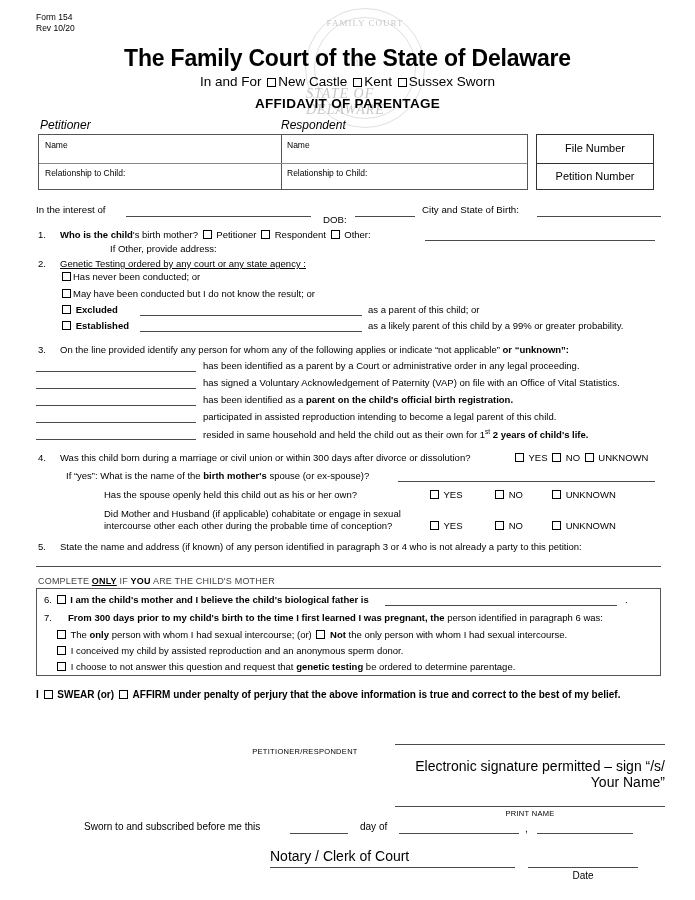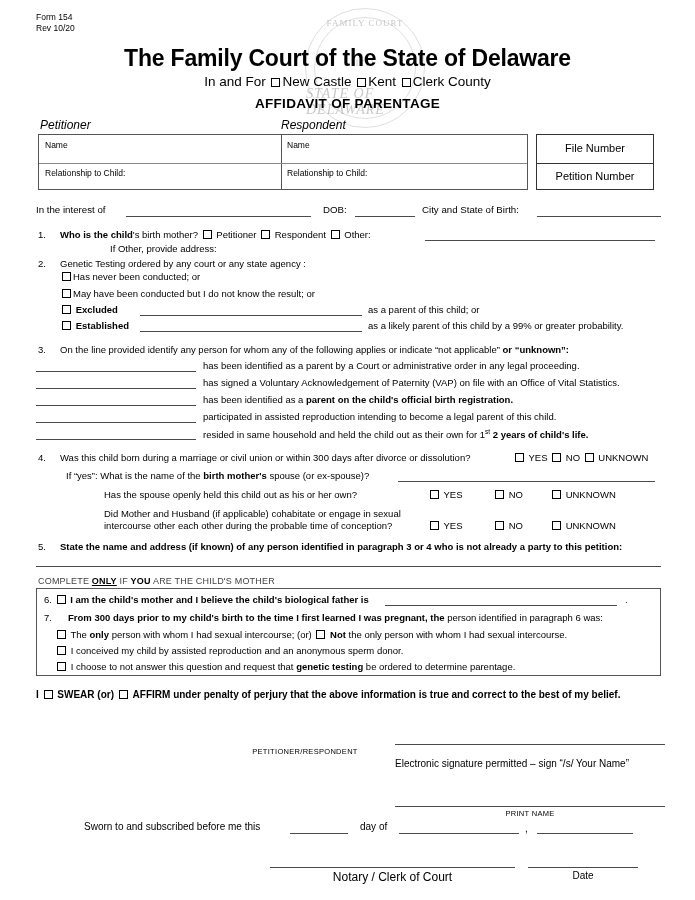--- a/index.html
+++ b/index.html
@@ -95,21 +95,21 @@
     <div>Form 154</div>
     <div>Rev 10/20</div>
   </div>
 
   <div class="title">The Family Court of the State of Delaware</div>
 
   <div class="subtitle">
     <span>In and For</span>
     <span class="cb"></span><span>New Castle</span>
     <span class="cb"></span><span>Kent</span>
-    <span class="cb"></span><span>Clerk County</span>
+    <span class="cb"></span><span>Sussex Sworn</span>
   </div>
 
   <div class="affidavit">AFFIDAVIT OF PARENTAGE</div>
 
   <div class="lbl-pet">Petitioner</div>
   <div class="lbl-res">Respondent</div>
 
   <div class="ptable">
     <div class="vsep"></div>
     <div class="hsep"></div>
@@ -120,37 +120,37 @@
   </div>
 
   <div class="numbox">
     <div class="hsep"></div>
     <div class="t" style="top:7px;">File Number</div>
     <div class="t" style="top:35px;">Petition Number</div>
   </div>
 
   <div class="t t11" style="left:36px;top:204px;">In the interest of</div>
   <div class="rule" style="left:126px;top:216px;width:185px;"></div>
-  <div class="t t11" style="left:323px;top:204px;">DOB:</div>
+  <div class="t t11" style="left:323px;top:214px;">DOB:</div>
   <div class="rule" style="left:355px;top:216px;width:60px;"></div>
   <div class="t t11" style="left:422px;top:204px;">City and State of Birth:</div>
   <div class="rule" style="left:537px;top:216px;width:124px;"></div>
 
   <div class="t" style="left:38px;top:229px;">1.</div>
   <div class="t" style="left:60px;top:229px;">
     <b>Who is the child</b><span>'s birth mother?</span>
     <span class="cb"></span> <span>Petitioner</span>
     <span class="cb"></span> <span>Respondent</span>
     <span class="cb"></span> <span>Other:</span>
   </div>
   <div class="rule" style="left:425px;top:240px;width:230px;"></div>
   <div class="t" style="left:86px;top:243px;padding-left:24px;">If Other, provide address:</div>
 
   <div class="t" style="left:38px;top:258px;">2.</div>
-  <div class="t" style="left:60px;top:258px;">Genetic Testing ordered by any court or any state agency :</div>
+  <div class="t" style="left:60px;top:258px;text-decoration:underline;">Genetic Testing ordered by any court or any state agency :</div>
 
   <div class="t" style="left:60px;top:271px;">
     <span class="cb"></span><span>Has never been conducted; or</span>
   </div>
   <div class="t" style="left:60px;top:288px;">
     <span class="cb"></span><span>May have been conducted but I do not know the result; or</span>
   </div>
   <div class="t" style="left:60px;top:304px;">
     <span class="cb"></span> <b>Excluded</b>
   </div>
@@ -217,21 +217,21 @@
     <span class="cb"></span> <span>YES</span>
   </div>
   <div class="t" style="left:493px;top:520px;">
     <span class="cb"></span> <span>NO</span>
   </div>
   <div class="t" style="left:550px;top:520px;">
     <span class="cb"></span> <span>UNKNOWN</span>
   </div>
 
   <div class="t" style="left:38px;top:541px;">5.</div>
-  <div class="t" style="left:60px;top:541px;font-weight:bold;">State the name and address (if known) of any person identified in paragraph 3 or 4 who is not already a party to this petition:</div>
+  <div class="t" style="left:60px;top:541px;">State the name and address (if known) of any person identified in paragraph 3 or 4 who is not already a party to this petition:</div>
   <div class="rule" style="left:36px;top:566px;width:625px;"></div>
 
   <div class="mlabel">
     <span>COMPLETE </span><u>ONLY</u><span> IF </span><b>YOU</b><span> ARE THE CHILD'S MOTHER</span>
   </div>
 
   <div class="mbox"></div>
 
   <div class="t" style="left:44px;top:594px;">
     <span>6.</span>
@@ -266,30 +266,30 @@
   <div class="t" style="left:36px;top:689px;font-size:10px;">
     <b>I</b>
     <span class="cb"></span>
     <b>SWEAR (or)</b>
     <span class="cb"></span>
     <b>AFFIRM under penalty of perjury that the above information is true and correct to the best of my belief.</b>
   </div>
 
   <div class="rule" style="left:395px;top:744px;width:270px;"></div>
   <div class="t" style="left:0;top:747px;width:610px;text-align:center;font-size:7.5px;letter-spacing:.3px;white-space:normal;">PETITIONER/RESPONDENT</div>
-  <div class="t" style="left:395px;top:758px;width:270px;text-align:left;font-size:10px;white-space:normal;">Electronic signature permitted – sign “/s/ Your Name”</div>
+  <div class="t" style="left:395px;top:758px;width:270px;text-align:right;font-size:14px;white-space:normal;">Electronic signature permitted – sign “/s/ Your Name”</div>
 
   <div class="rule" style="left:395px;top:806px;width:270px;"></div>
   <div class="t" style="left:395px;top:809px;width:270px;text-align:center;font-size:7.5px;letter-spacing:.3px;white-space:normal;">PRINT NAME</div>
 
   <div class="t" style="left:84px;top:821px;font-size:10px;">Sworn to and subscribed before me this</div>
   <div class="rule" style="left:290px;top:833px;width:58px;"></div>
   <div class="t" style="left:360px;top:821px;font-size:10px;">day of</div>
   <div class="rule" style="left:399px;top:833px;width:120px;"></div>
   <div class="t" style="left:525px;top:823px;font-size:10px;">,</div>
   <div class="rule" style="left:537px;top:833px;width:96px;"></div>
 
   <div class="rule" style="left:270px;top:867px;width:245px;"></div>
-  <div class="t" style="left:270px;top:870px;width:245px;text-align:center;font-size:12px;white-space:normal;">Notary / Clerk of Court</div>
+  <div class="t" style="left:270px;top:848px;width:245px;font-size:14px;white-space:normal;">Notary / Clerk of Court</div>
   <div class="rule" style="left:528px;top:867px;width:110px;"></div>
   <div class="t" style="left:528px;top:870px;width:110px;text-align:center;font-size:10px;white-space:normal;">Date</div>
 
 </div>
 
 </body></html>

